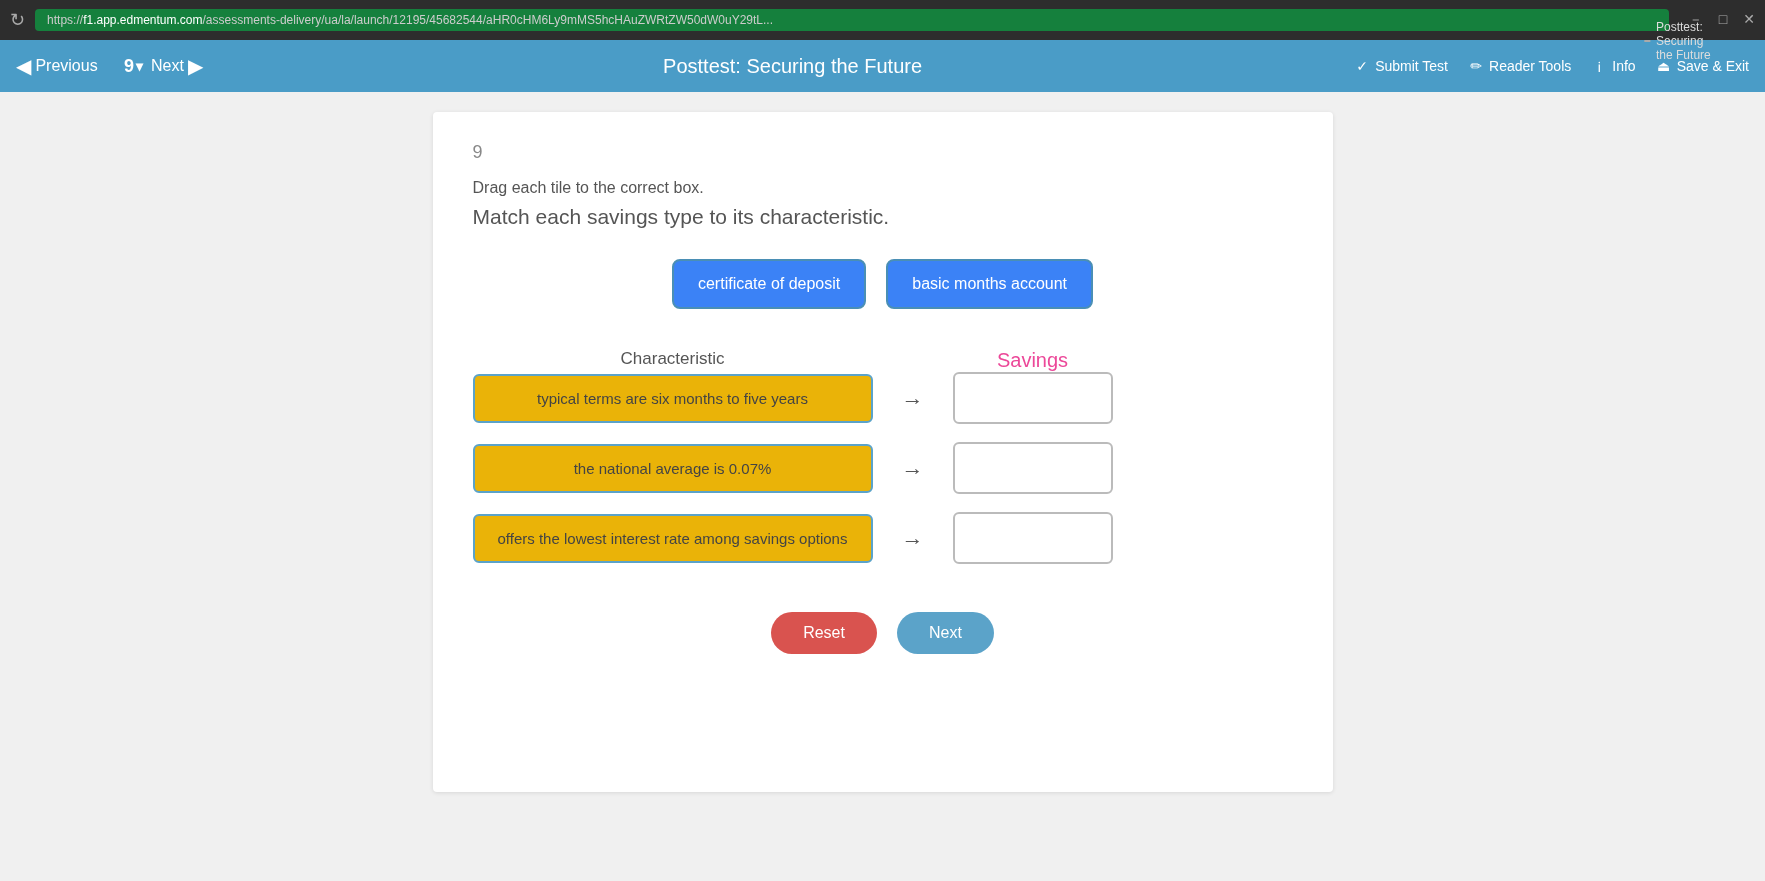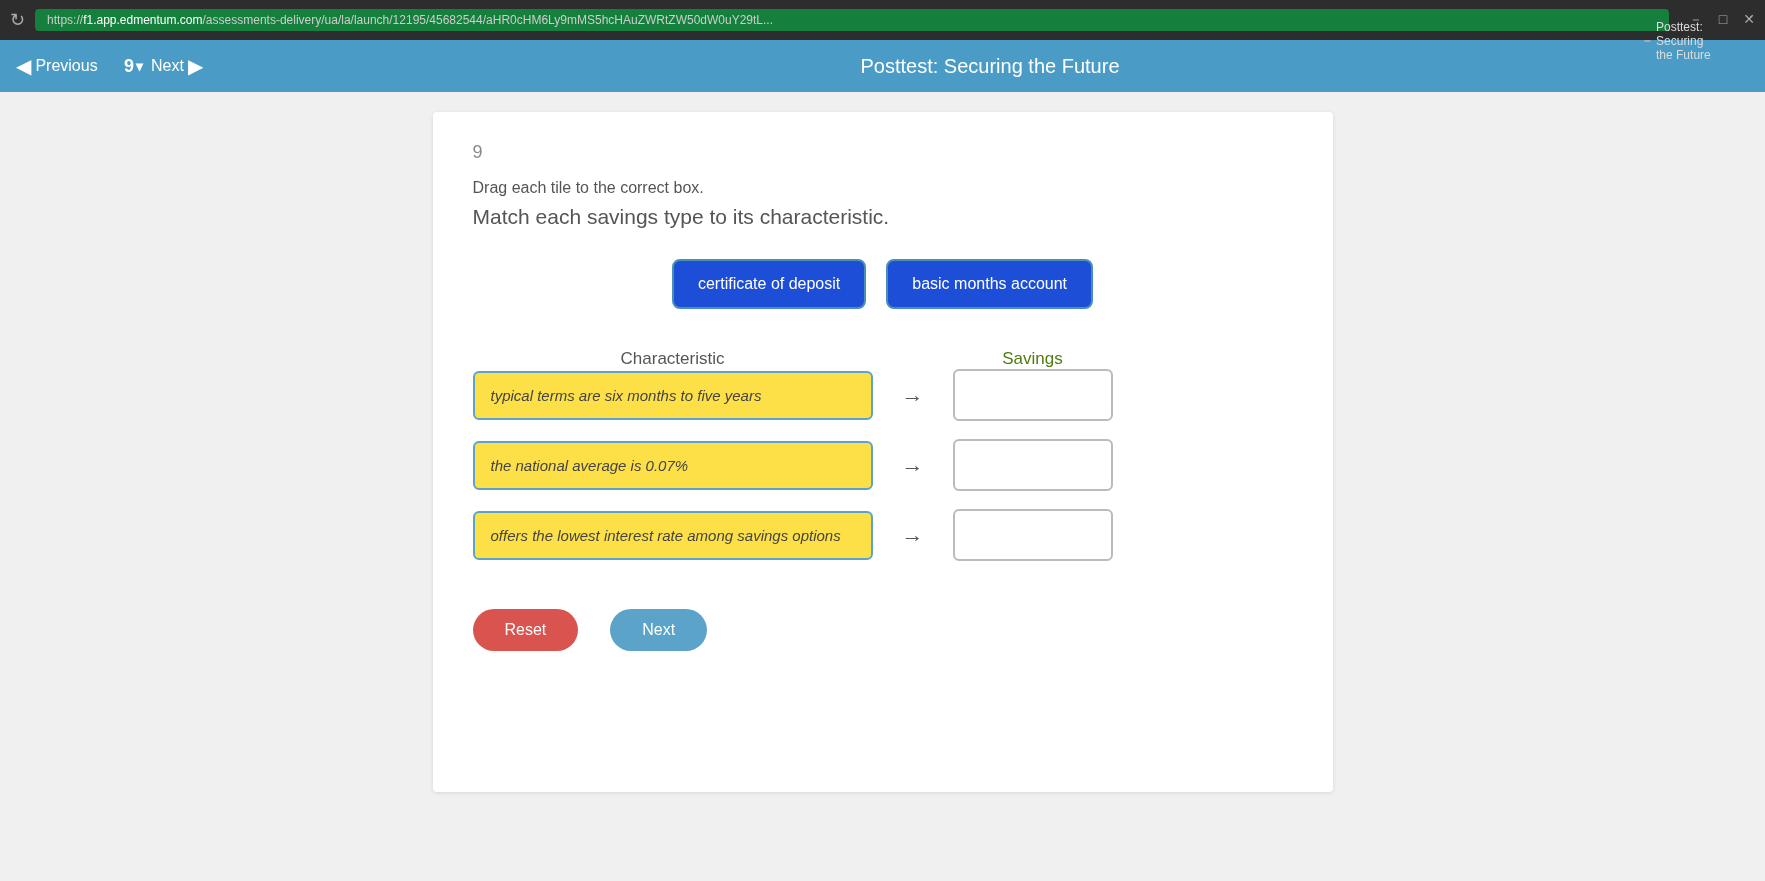--- a/index.html
+++ b/index.html
@@ -177,21 +177,21 @@
     }
 
     
     .tiles-area {
       display: flex;
       justify-content: center;
       gap: 20px;
       margin-bottom: 40px;
     }
     .tile {
-      background: #1d4ed8;
+      background: #3b82f6;
       color: white;
       padding: 14px 24px;
       border-radius: 8px;
       font-size: 16px;
       font-weight: 500;
       cursor: grab;
       border: 2px solid #4a8fb5;
       text-align: center;
       min-width: 140px;
     }
@@ -213,62 +213,61 @@
       font-size: 17px;
       color: #555;
       font-weight: 500;
     }
     .col-arrow-space {
       width: 80px;
     }
     .col-savings {
       width: 160px;
       text-align: center;
-      font-size: 17px;
-      color: #4d7c0f;
+      font-size: 20px;
+      color: #ec4899;
       font-weight: 500;
     }
 
     .match-row {
       display: flex;
       align-items: center;
       margin-bottom: 18px;
     }
     .characteristic-box {
       width: 400px;
       border: 2px solid #5ba3c9;
       border-radius: 6px;
       padding: 14px 16px;
       font-size: 15px;
       color: #444;
-      text-align: left;
-      background: #fde047;
-      font-style: italic;
+      text-align: center;
+      background: #eab308;
     }
     .arrow-connector {
       width: 80px;
       display: flex;
       align-items: center;
       justify-content: center;
       color: #555;
       font-size: 22px;
     }
     .drop-box {
       width: 160px;
       height: 52px;
       border: 2px solid #bbb;
       border-radius: 6px;
       background: white;
     }
 
     
     .bottom-buttons {
       display: flex;
-      justify-content: flex-start;
-      gap: 32px;
+      justify-content: center;
+      gap: 20px;
       margin-top: 30px;
     }
     .btn-reset {
       background: #d9534f;
       color: white;
       border: none;
       border-radius: 25px;
       padding: 12px 32px;
       font-size: 16px;
       cursor: pointer;
@@ -318,20 +317,38 @@
   </div>
   <div class="nav-question-num">
     <span>9</span>
     <span style="font-size:14px;">▾</span>
   </div>
   <div class="nav-next">
     <span>Next</span>
     <span class="arrow">▶</span>
   </div>
   <div class="nav-title">Posttest: Securing the Future</div>
+  <div class="nav-actions">
+    <div class="nav-action-item">
+      <span class="nav-action-icon check-icon"></span>
+      <span>Submit Test</span>
+    </div>
+    <div class="nav-action-item">
+      <span class="nav-action-icon bookmark-icon"></span>
+      <span>Reader Tools</span>
+    </div>
+    <div class="nav-action-item">
+      <span class="nav-action-icon info-icon"></span>
+      <span>Info</span>
+    </div>
+    <div class="nav-action-item">
+      <span class="nav-action-icon save-icon"></span>
+      <span>Save &amp; Exit</span>
+    </div>
+  </div>
 </div>
 
 <div class="main-content">
   <div class="question-container">
 
     <div class="question-number">9</div>
 
     <div class="instructions-1">Drag each tile to the correct box.</div>
     <div class="instructions-2">Match each savings type to its characteristic.</div>
 

